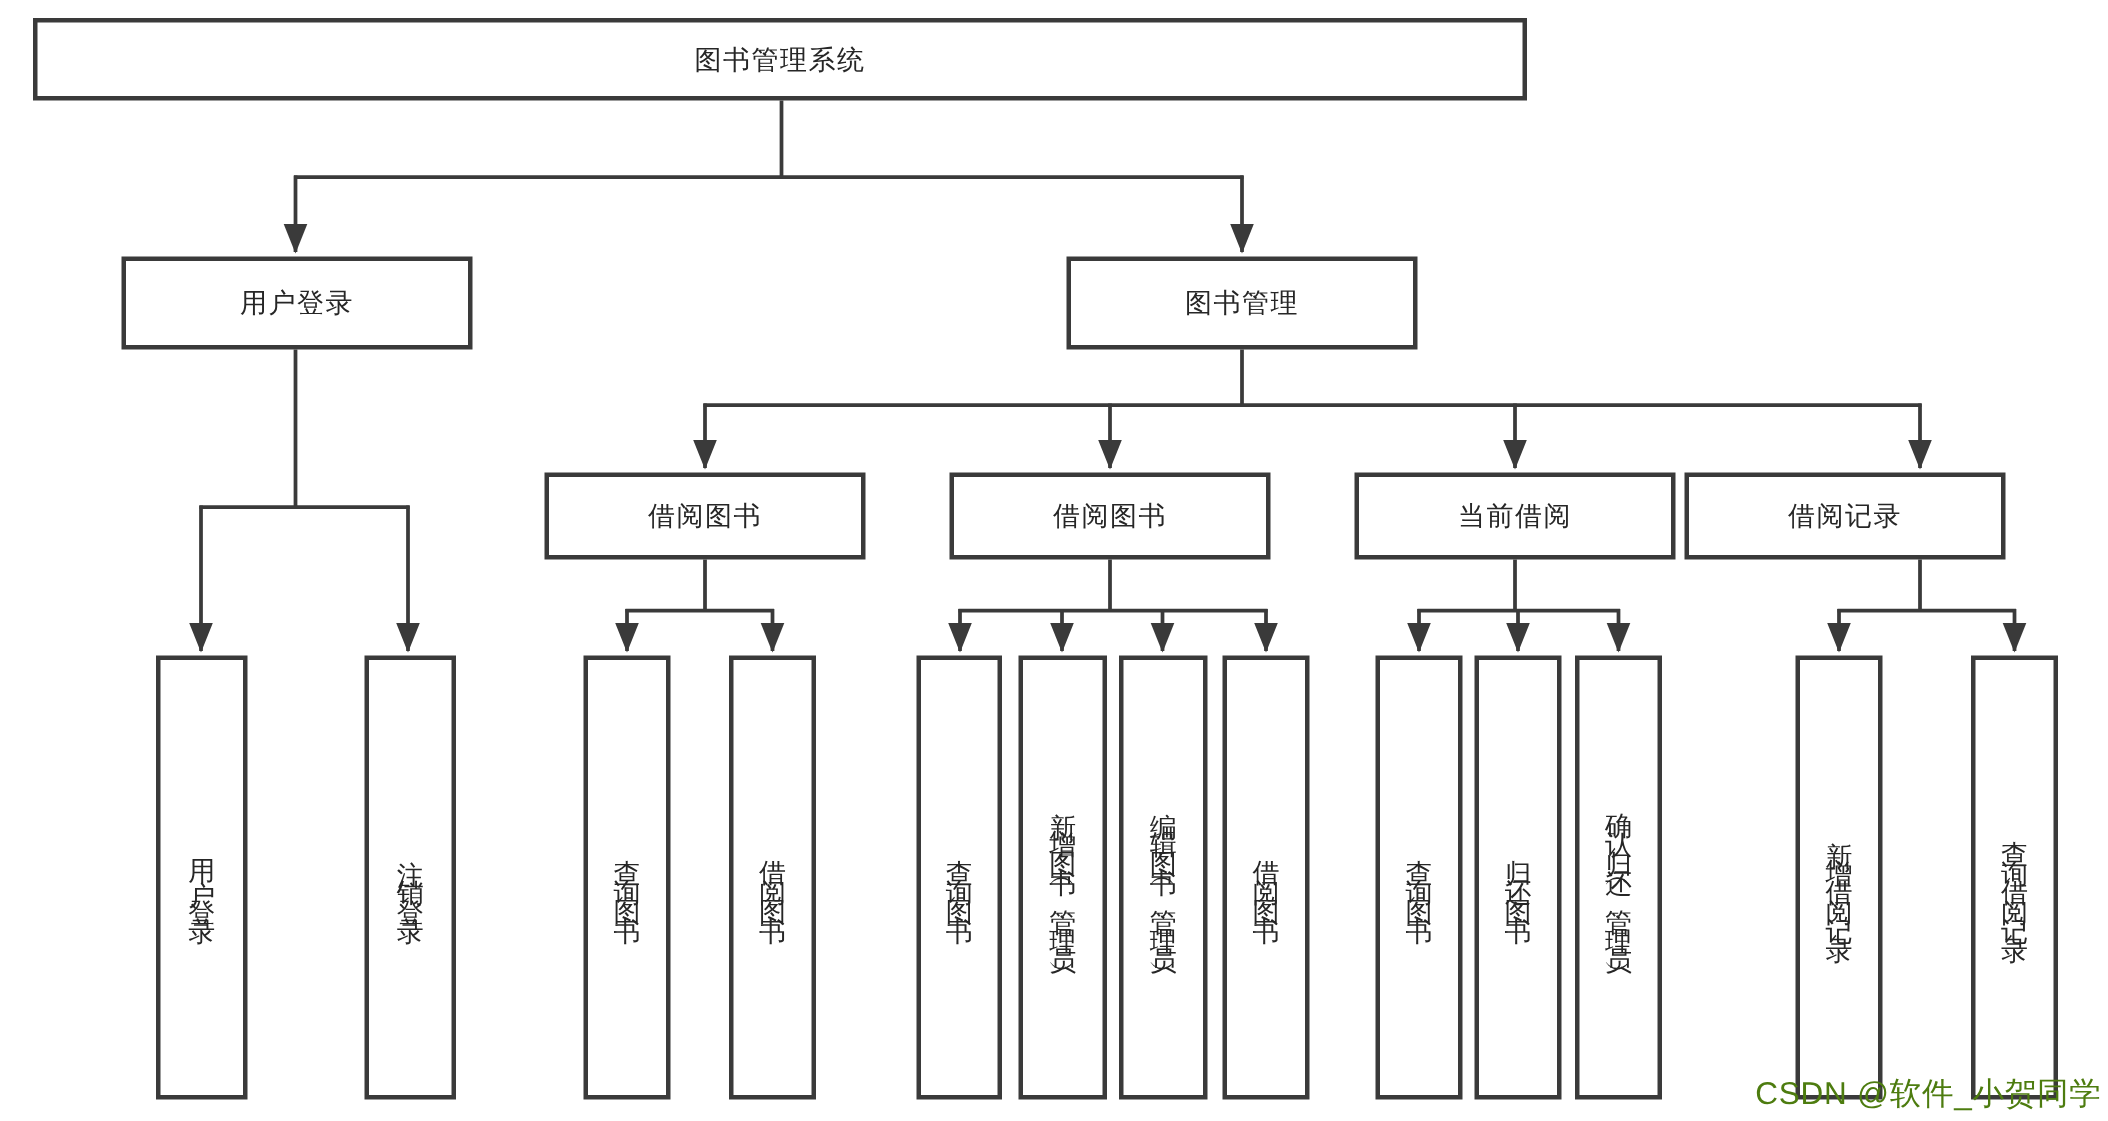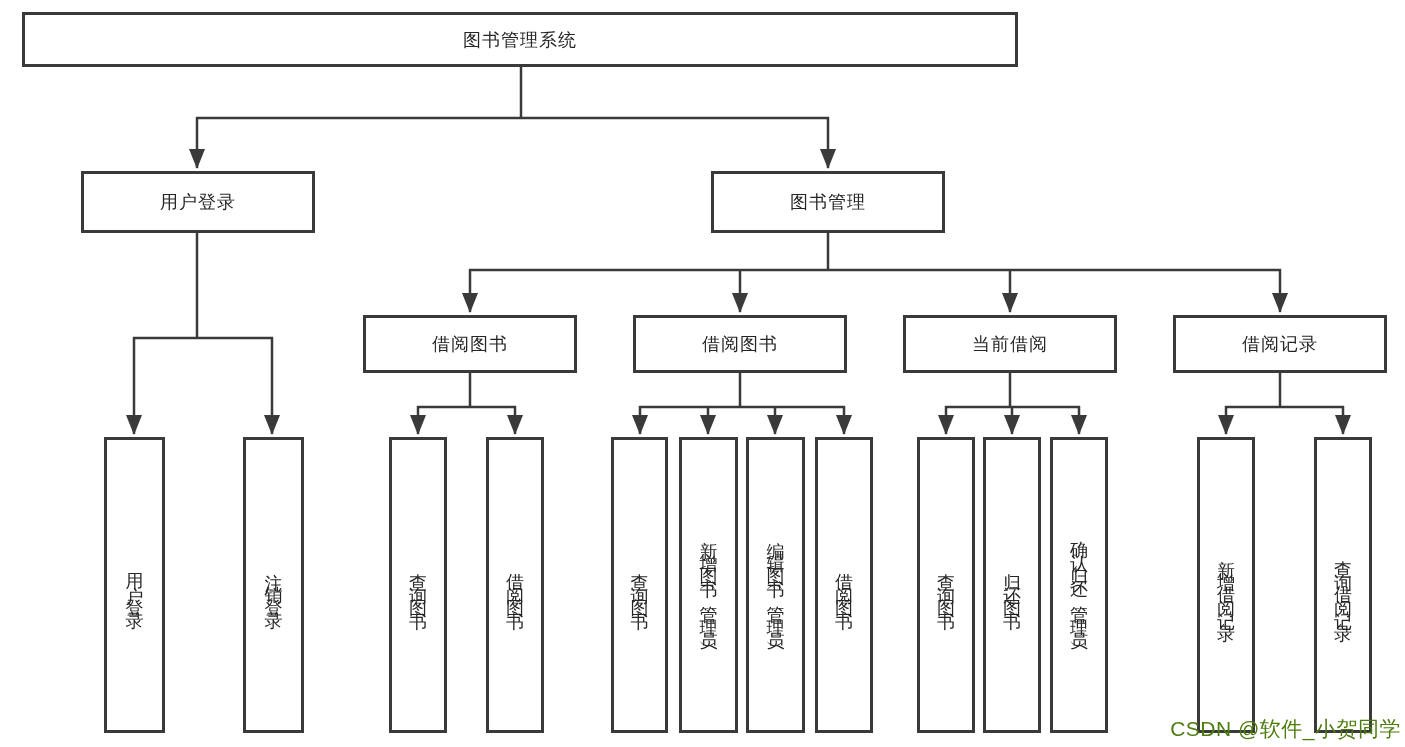--- a/index.html
+++ b/index.html
@@ -122,21 +122,21 @@
 
   <div class="box" style="left:363px; top:315px; width:214px; height:58px;">
     <span>借阅图书</span>
   </div>
   <div class="box" style="left:633px; top:315px; width:214px; height:58px;">
     <span>借阅图书</span>
   </div>
   <div class="box" style="left:903px; top:315px; width:214px; height:58px;justify-content:center;">
     <span>当前借阅</span>
   </div>
-  <div class="box" style="left:1173px; top:315px; width:214px; height:58px;">
+  <div class="box" style="left:1123px; top:315px; width:214px; height:58px;">
     <span>借阅记录</span>
   </div>
 
   <div class="box leaf" style="left:104px; width:61px;">
     <span class="vtext">用户登录</span>
   </div>
   <div class="box leaf" style="left:243px; width:61px;">
     <span class="vtext">注销登录</span>
   </div>
 

